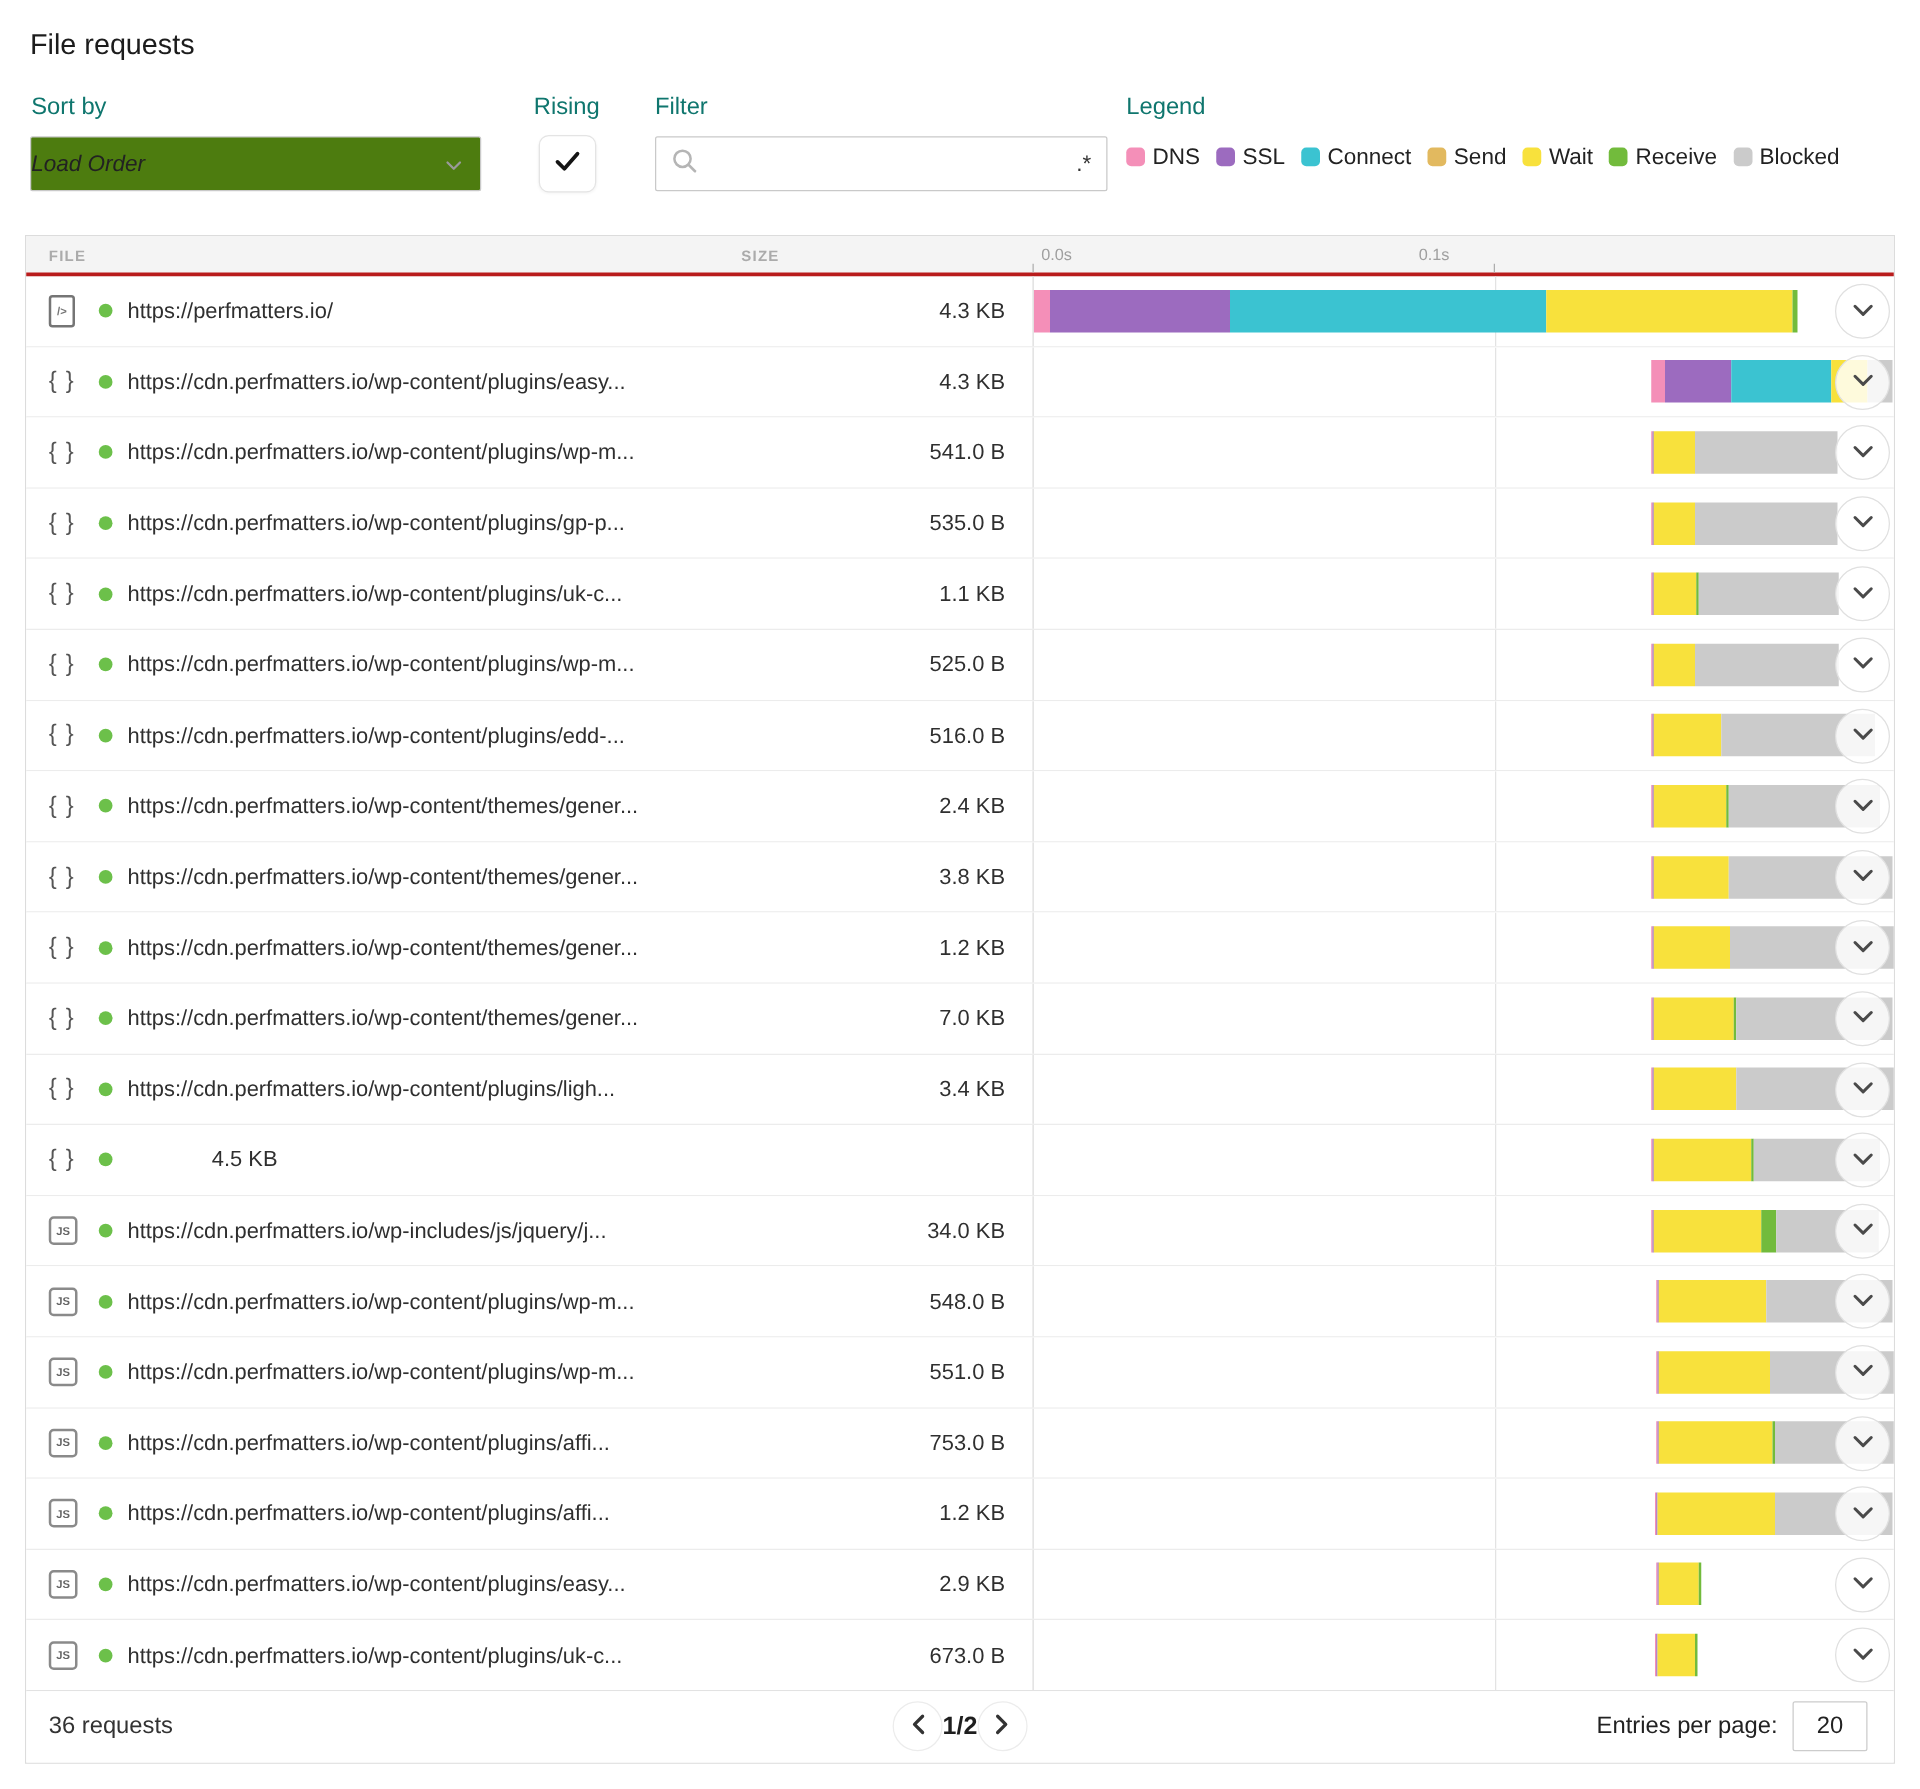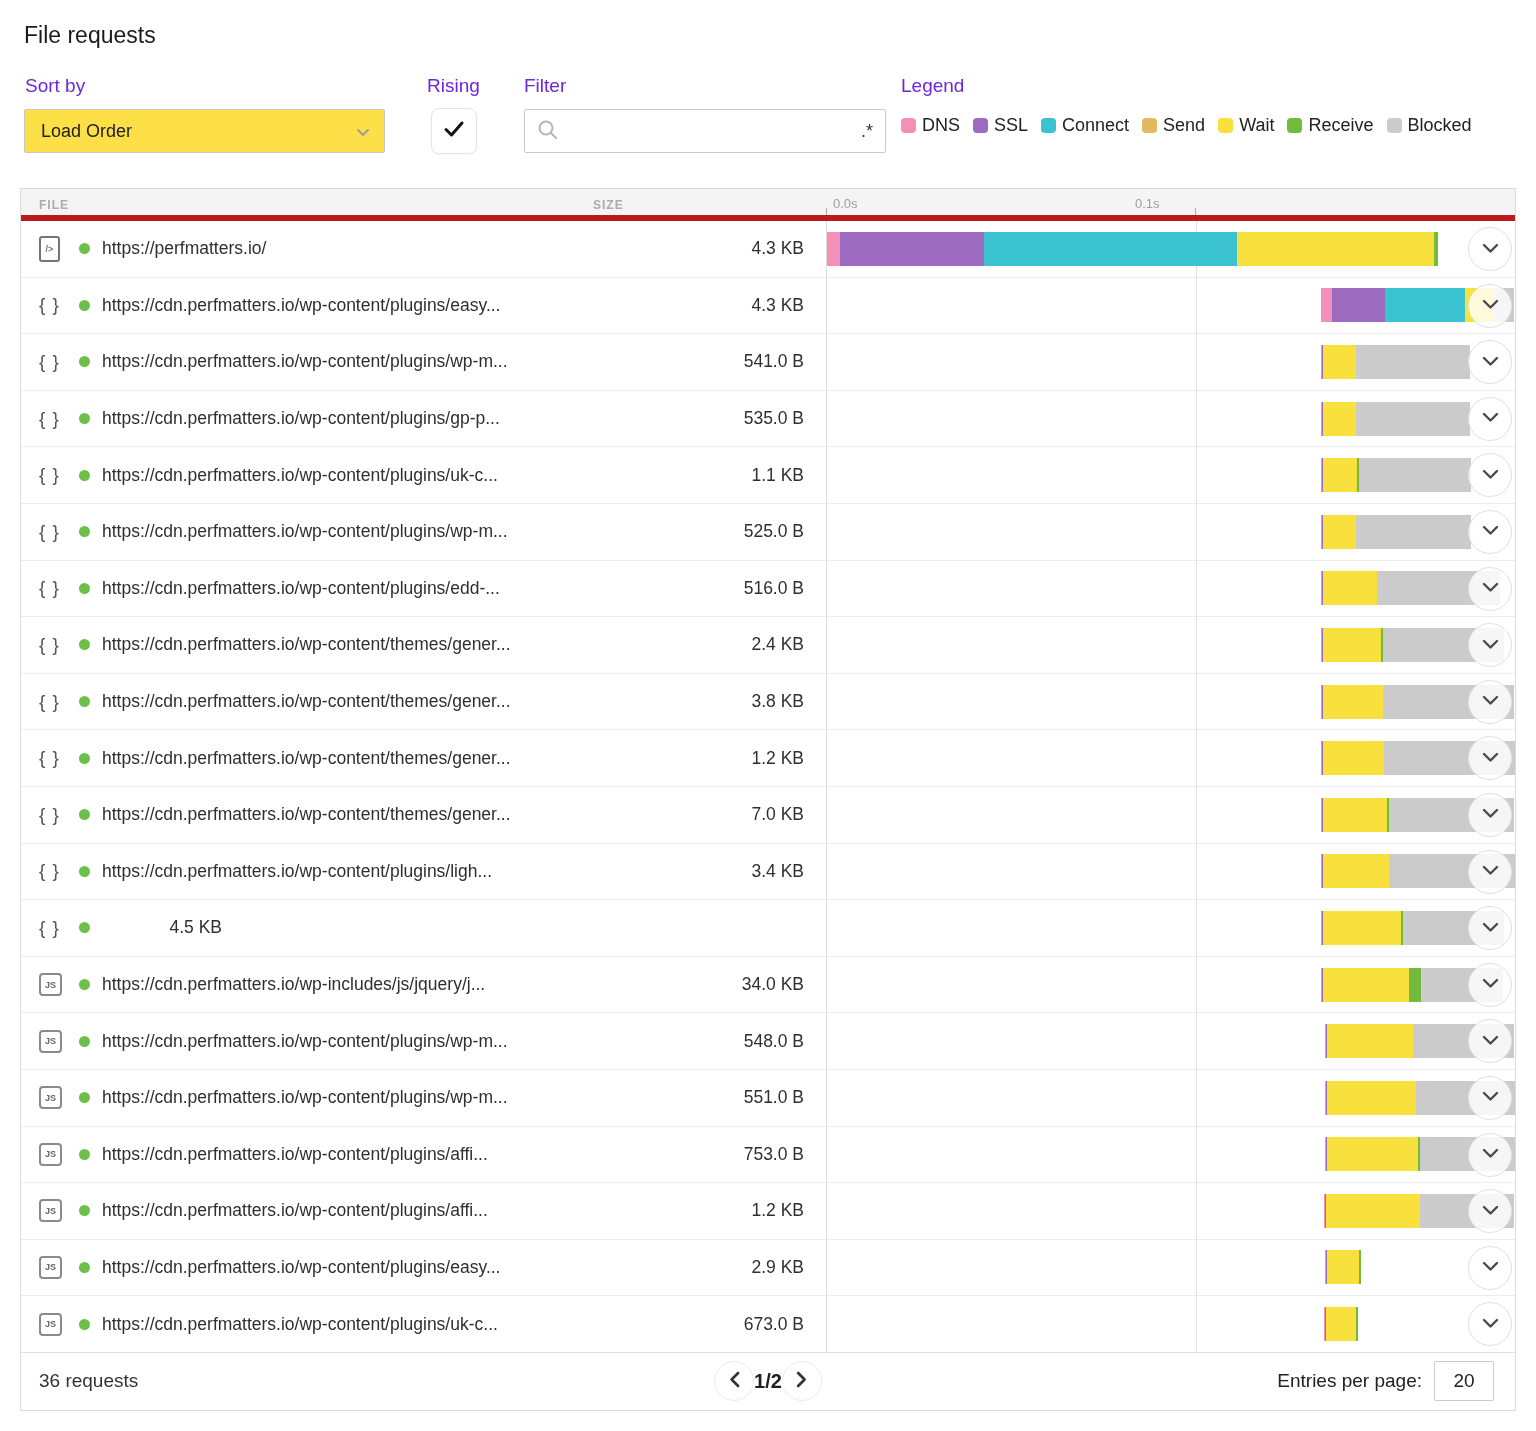--- a/index.html
+++ b/index.html
@@ -2,47 +2,47 @@
 <html><head>
 <meta charset="utf-8">
 <style>
   * { box-sizing: border-box; margin: 0; padding: 0; }
   html,body { width:1536px; height:1431px; background:#fff;
     font-family:"Liberation Sans", sans-serif; color:#2a2a2a; }
   .abs { position:absolute; }
 
   
   .page-title { left:24px; top:22px; font-size:23px; font-weight:500; color:#1c1c1c; }
-  .ctl-label { top:75px; font-size:19px; color:#6d28d9; }
+  .ctl-label { top:75px; font-size:19px; color:#0f766e; }
   #sort-label   { left:25px; }
   #rising-label { left:427px; }
   #filter-label { left:524px; }
   #legend-label { left:901px; }
 
   .sort-select { left:24px; top:109px; width:361px; height:44px; border:1px solid #c9c9c9;
-    border-radius:2px; display:flex; align-items:center; padding:0 14px 0 16px;
-    font-size:18px; color:#222; background:#fde047; cursor:pointer; }
+    border-radius:2px; display:flex; align-items:center; padding:0 14px 0 0;
+    font-size:18px; color:#222; background:#4d7c0f; cursor:pointer;font-style:italic; }
   .sort-select .grow { flex:1; }
   .rising-box { left:431px; top:108px; width:46px; height:46px; border:1px solid #e4e4e4;
     border-radius:8px; background:#fff; display:flex; align-items:center; justify-content:center;
     cursor:pointer; box-shadow:0 1px 2px rgba(0,0,0,.04); }
   .filter-box { left:524px; top:109px; width:362px; height:44px; border:1px solid #c9c9c9;
     border-radius:2px; display:flex; align-items:center; padding:0 12px 0 12px; background:#fff; }
   .filter-box input { flex:1; border:none; outline:none; font-size:18px; margin-left:8px;
     font-family:"Liberation Sans",sans-serif; color:#222; min-width:0; }
   .regex-hint { font-size:18px; color:#333; }
 
   .legend-items { left:901px; top:115px; display:flex; align-items:center; gap:13px; }
   .legend-item { display:flex; align-items:center; gap:6px; font-size:18px; color:#222; }
   .legend-item .sw { width:15px; height:15px; border-radius:4px; display:inline-block; }
 
   
   .panel { left:20px; top:188px; width:1496px; height:1223px; border:1px solid #dcdcdc;
     display:flex; flex-direction:column; background:#fff; }
-  .thead { height:32px; background:#f4f4f4; border-bottom:6px solid #b91c1c;
+  .thead { height:32px; background:#f4f4f4; border-bottom:3px solid #b91c1c;
     position:relative; flex:none; }
   .thead .col { position:absolute; top:9px; font-size:12px; font-weight:700;
     letter-spacing:1px; color:#ababab; }
   .thead .tick-label { position:absolute; top:7px; font-size:13px; color:#9f9f9f; }
   .thead .tick { position:absolute; bottom:0; width:1px; height:7px; background:#adadad; }
 
   #rows { flex:none; }
   .row { height:56.6px; display:flex; border-bottom:1px solid #ececec; background:#fff; }
   .row:last-child { border-bottom:1px solid #e2e2e2; }
   .file-cell { width:805px; flex:none; display:flex; align-items:center;

